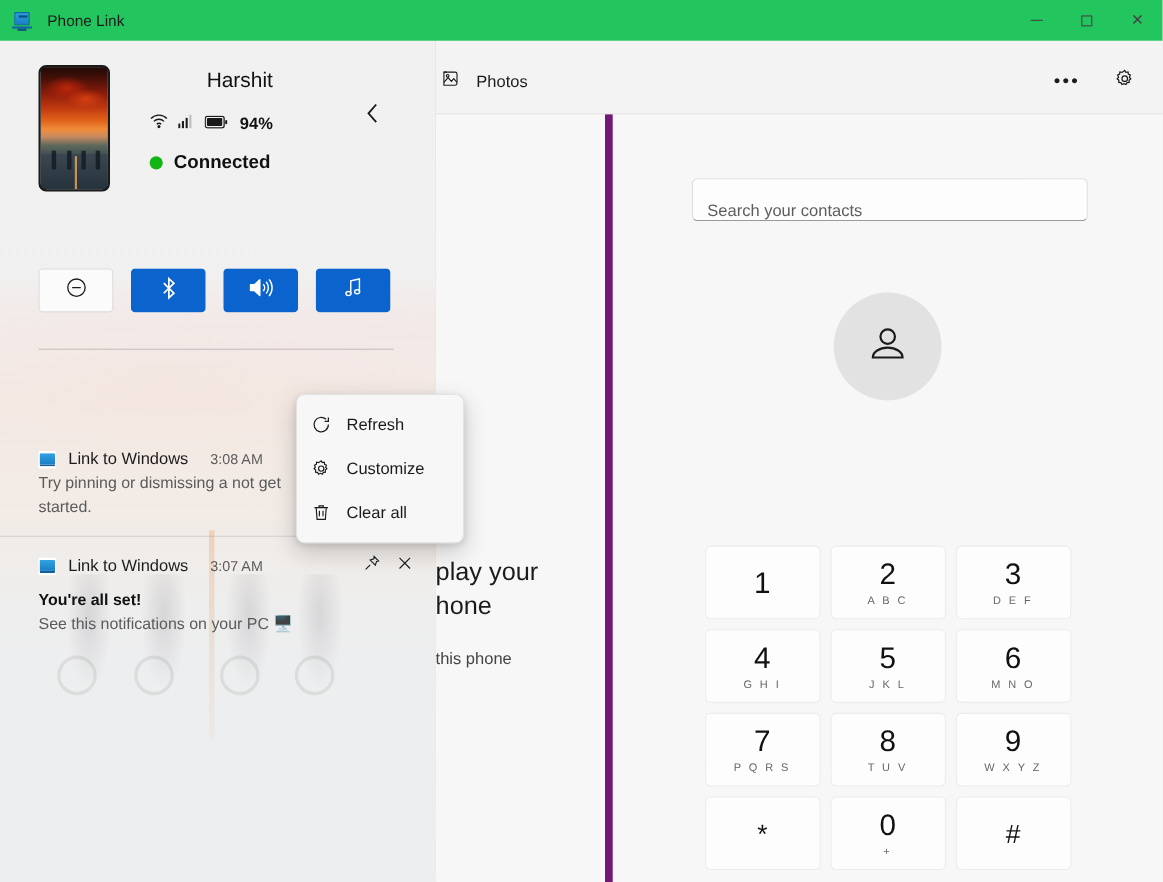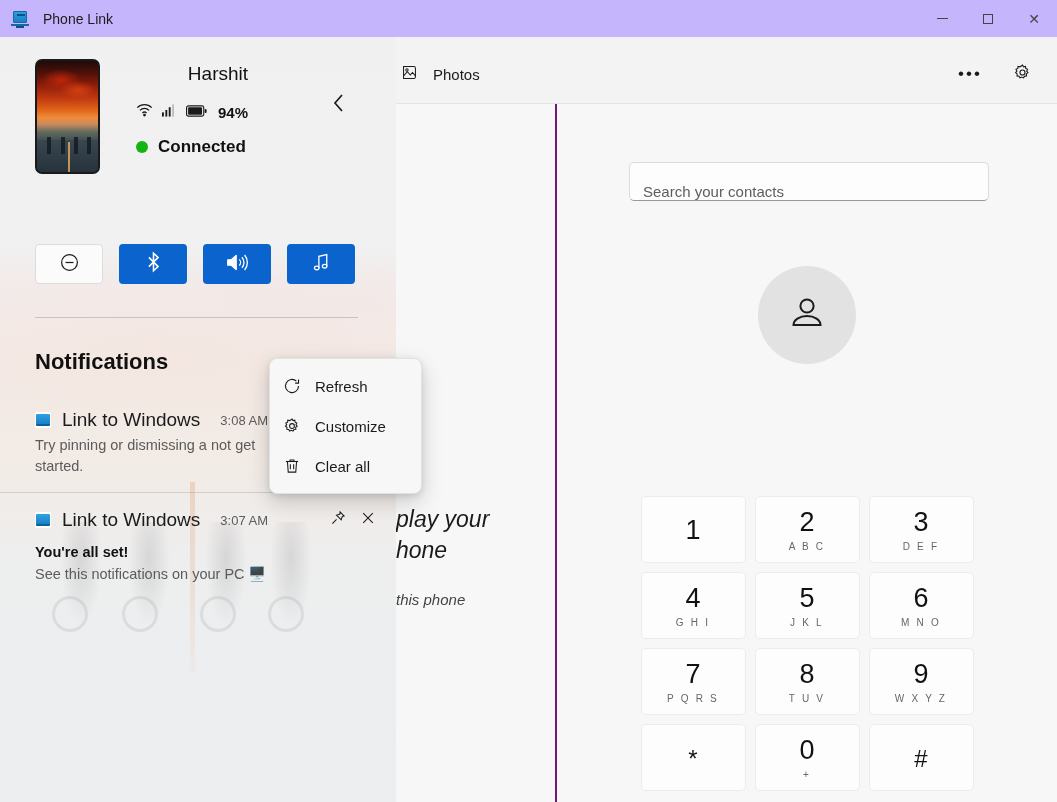--- a/index.html
+++ b/index.html
@@ -13,21 +13,21 @@
     position: relative;
     width: 1057px; height: 802px;
     background: #f3f3f3;
   }
 
   
   .titlebar {
     position: absolute; top: 0; left: 0;
     width: 1057px; height: 37px;
     display: flex; align-items: center;
-    background: #c4b5fd;
+    background: #22c55e;
     z-index: 40;
   }
   .app-icon {
     margin-left: 11px; width: 18px; height: 18px;
     position: relative;
   }
   .app-icon .mon {
     position: absolute; left: 2px; top: 1px;
     width: 14px; height: 12px;
     background: linear-gradient(#2a9fe0, #1b7fc4);
@@ -199,21 +199,21 @@
   .nicon {
     width: 16px; height: 16px; position: relative; flex: none;
     background: #ffffff; border-radius: 1px;
   }
   .nicon:after {
     content: ""; position: absolute; left: 1px; top: 2px;
     width: 14px; height: 10px; border-radius: 1px;
     background: linear-gradient(#2fa3e3, #1b7fc4);
     border-bottom: 2px solid #0f5f9e;
   }
-  .napp { font-size: 19px; color: #1b1b1b; }
+  .napp { font-size: 15px; color: #1b1b1b; }
   .ntime { font-size: 13px; color: #5c5c5c; margin-left: 9px; }
   .nactions { margin-left: auto; display: flex; gap: 14px; align-items: center; color: #1b1b1b; }
   .ntitle {
     font-size: 14.5px; color: #111; font-weight: 700;
     margin-top: 13px; white-space: nowrap; overflow: hidden;
   }
   .nbody {
     font-size: 14.5px; color: #5b5b5b; margin-top: 4px;
     line-height: 1.42; max-width: 268px;
   }
@@ -259,23 +259,22 @@
 
   .pane-body {
     position: absolute; left: 0; top: 103px;
     width: 661px; height: 699px;
     background: #f7f7f7;
     border-top: 1px solid #e4e4e4;
     display: flex;
   }
   .pane-left-col {
     width: 161px; height: 100%;
-    border-right: 2px solid #701a75;
+    border-right: 7px solid #701a75;
     position: relative;
-    font-style: italic;
   }
   .hidden-text {
     position: absolute; left: 0px; top: 400px;
     width: 161px;
     font-size: 23px; color: #1b1b1b; line-height: 1.35;
     white-space: nowrap;
   }
   .hidden-sub {
     position: absolute; left: 0px; top: 487px;
     font-size: 15px; color: #444; white-space: nowrap;
@@ -561,21 +560,20 @@
             <ellipse cx="6.6" cy="18.2" rx="2.6" ry="2.1"></ellipse>
             <ellipse cx="15.6" cy="16.2" rx="2.6" ry="2.1"></ellipse>
           </svg>
         </span>
       </div>
     </div>
 
     <div class="divider"></div>
 
     <div class="notif-header">
-      <div class="notif-title">Notifications</div>
       <div class="notif-dots">•••</div>
     </div>
 
     <div class="notif-list">
         <div class="notif">
           <div class="notif-top">
             <span class="nicon"></span>
             <span class="napp">Link to Windows</span>
             <span class="ntime">3:08 AM</span>
           </div>

